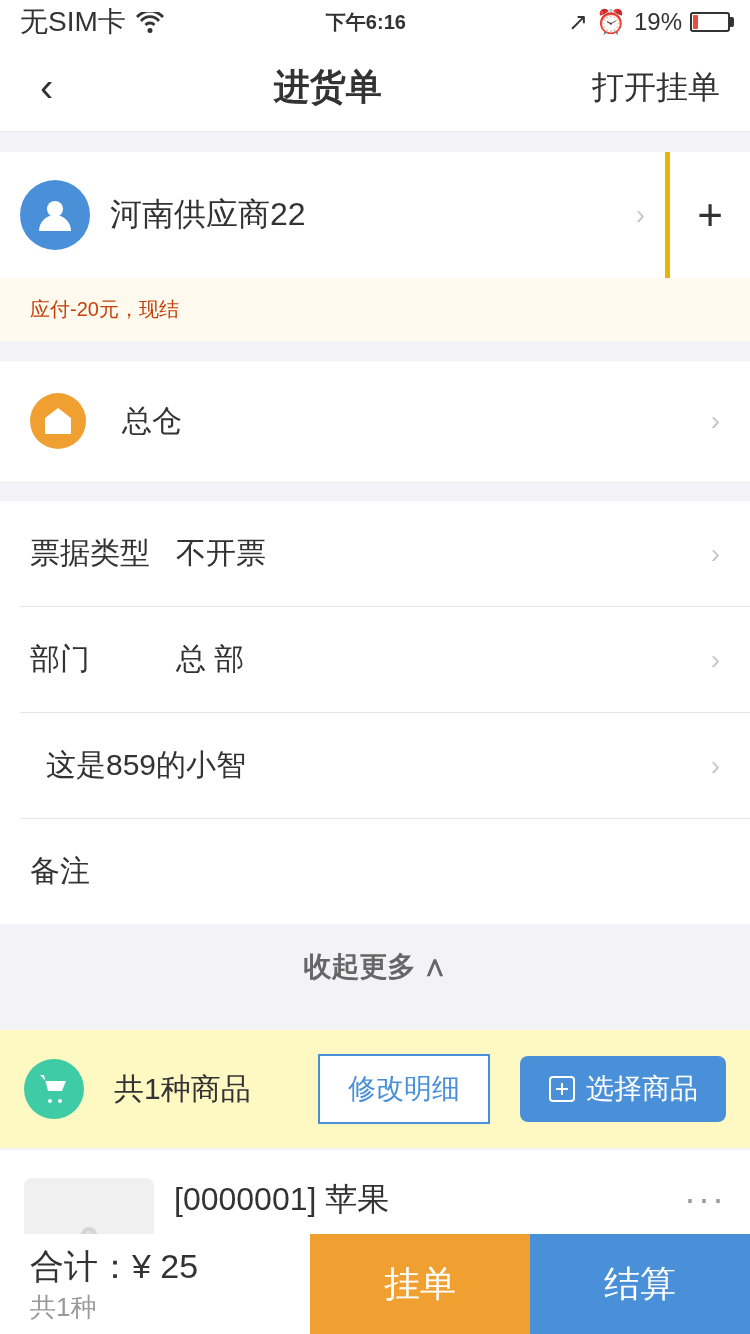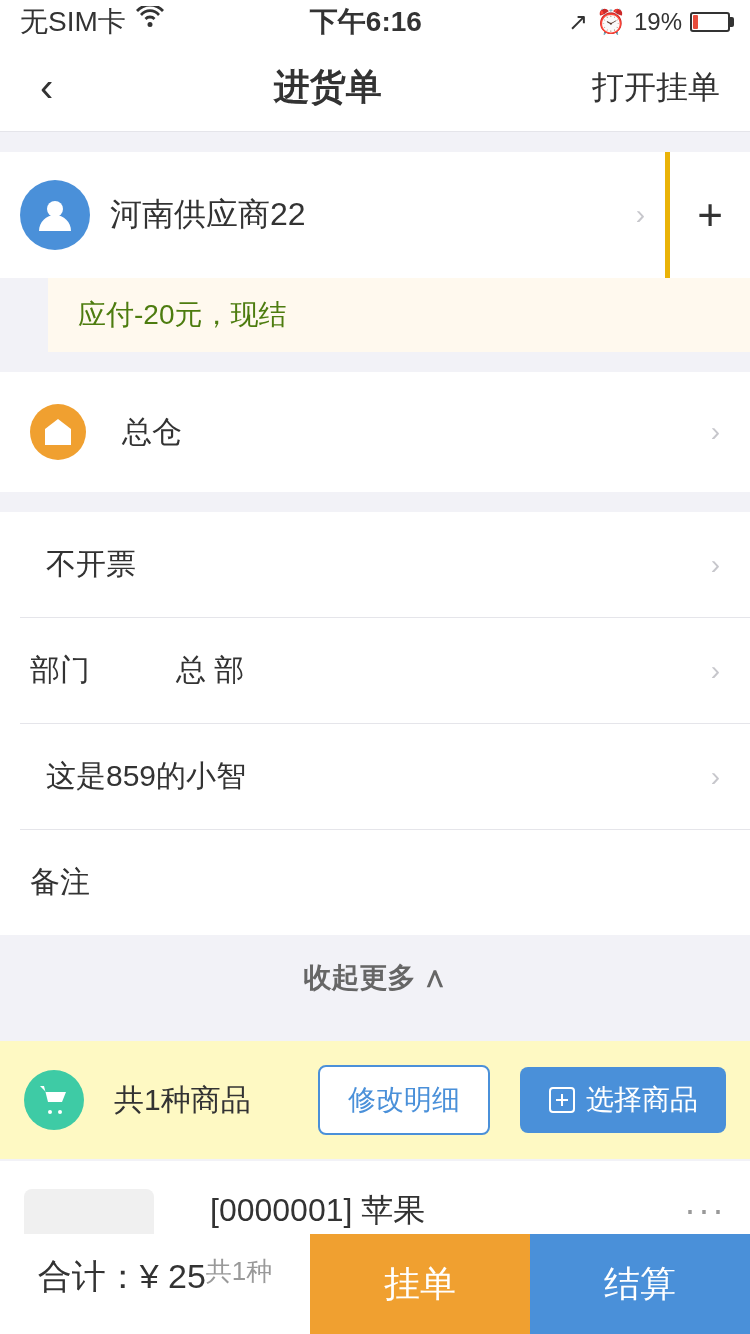--- a/index.html
+++ b/index.html
@@ -18,22 +18,22 @@
     .status-bar {
       height: 44px;
       background: #fff;
       display: flex;
       align-items: center;
       justify-content: space-between;
       padding: 0 20px;
       font-size: 28px;
       font-weight: 500;
     }
-    .status-left { display: flex; align-items: flex-start; gap: 10px; }
-    .status-center { font-size: 28px; font-weight: 600; }
+    .status-left { display: flex; align-items: flex-end; gap: 10px; }
+    .status-center { font-size: 20px; font-weight: 600; }
     .status-right { display: flex; align-items: center; gap: 8px; font-size: 24px; }
     .battery-icon {
       width: 40px; height: 20px; border: 2px solid #333; border-radius: 3px;
       position: relative; display: inline-block;
     }
     .battery-icon::after {
       content: ''; position: absolute; right: -6px; top: 50%; transform: translateY(-50%);
       width: 4px; height: 10px; background: #333; border-radius: 0 2px 2px 0;
     }
     .battery-fill {
@@ -84,23 +84,22 @@
     .chevron { color: #c7c7cc; font-size: 28px; margin-left: 10px; }
     .add-btn {
       width: 80px; display: flex; align-items: center; justify-content: center;
       font-size: 44px; color: #333; cursor: pointer; padding: 20px;
     }
 
     
     .warning-banner {
       background: #fff9ee;
       padding: 18px 30px;
-      font-size: 28px;
-      color: #4d7c0f;
-      margin-left: 48px;
+      font-size: 20px;
+      color: #c2410c;
     }
 
     
     .form-section { background: #fff; }
     .form-row {
       display: flex; align-items: center;
       padding: 32px 30px;
       min-height: 96px;
       position: relative;
     }
@@ -130,21 +129,21 @@
       gap: 30px;
     }
     .product-icon-wrap {
       width: 60px; height: 60px; border-radius: 50%; background: #3ecba5;
       display: flex; align-items: center; justify-content: center; flex-shrink: 0;
     }
     .product-icon-wrap svg { width: 32px; height: 32px; fill: #fff; }
     .products-count { font-size: 30px; color: #333; flex: 1; }
     .btn-outline {
       border: 2px solid #4a90d9; color: #4a90d9; background: #fff;
-      border-radius: 8px; padding: 14px 28px; font-size: 28px; cursor: pointer;
+      border-radius: 0; padding: 14px 28px; font-size: 28px; cursor: pointer;
     }
     .btn-filled {
       background: #4a90d9; color: #fff; border: none;
       border-radius: 8px; padding: 14px 28px; font-size: 28px; cursor: pointer;
       display: flex; align-items: center; gap: 10px; justify-content: flex-end;
     }
     .btn-filled svg { width: 28px; height: 28px; fill: #fff; }
 
     
     .product-item {
@@ -153,39 +152,39 @@
       padding: 28px 24px;
       gap: 20px;
       margin-top: 2px;
     }
     .product-thumb {
       width: 130px; height: 130px; background: #f0f0f0; border-radius: 8px;
       flex-shrink: 0; display: flex; align-items: center; justify-content: center;
     }
     .product-thumb svg { width: 60px; height: 60px; opacity: 0.3; }
     .product-info { flex: 1; }
-    .product-name { font-size: 32px; color: #333; margin-bottom: 16px; margin-left: 36px; }
+    .product-name { font-size: 32px; color: #333; margin-bottom: 16px; }
     .product-price { font-size: 30px; color: #333; }
     .product-price .price-highlight { color: #4a90d9; }
     .product-price .total-highlight { color: #4a90d9; }
     .product-more { color: #999; font-size: 36px; cursor: pointer; align-self: flex-start; }
     .more-dots { letter-spacing: 2px; }
     .total-amount { font-size: 34px; color: #333; }
     .total-count { font-size: 26px; color: #999; }
 
     
     .action-bar {
       position: fixed; bottom: 0; left: 0; width: 750px;
       display: flex; height: 100px;
     }
     .action-total {
       flex: 1;
       background: #fff;
       padding: 20px 30px;
-      display: flex; flex-direction: row; justify-content: center;
+      display: flex; flex-direction: column; justify-content: center;
     }
     .btn-hang {
       width: 220px; background: #f0a030; color: #fff;
       display: flex; align-items: center; justify-content: center;
       font-size: 36px; font-weight: 500; cursor: pointer; border: none;
     }
     .btn-checkout {
       width: 220px; background: #4a90d9; color: #fff;
       display: flex; align-items: center; justify-content: center;
       font-size: 36px; font-weight: 400; cursor: pointer; border: none;
@@ -251,20 +250,21 @@
     <span class="form-value">总仓</span>
     <span class="chevron">›</span>
   </div>
 </div>
 
 <div class="section-gap"></div>
 
 <div class="form-section">
 
   <div class="form-row">
+    <span class="form-label">票据类型</span>
     <span class="form-value">不开票</span>
     <span class="chevron">›</span>
   </div>
   <div class="thin-line"></div>
 
   <div class="form-row">
     <span class="form-label">部门</span>
     <span class="form-value">总 部</span>
     <span class="chevron">›</span>
   </div>

